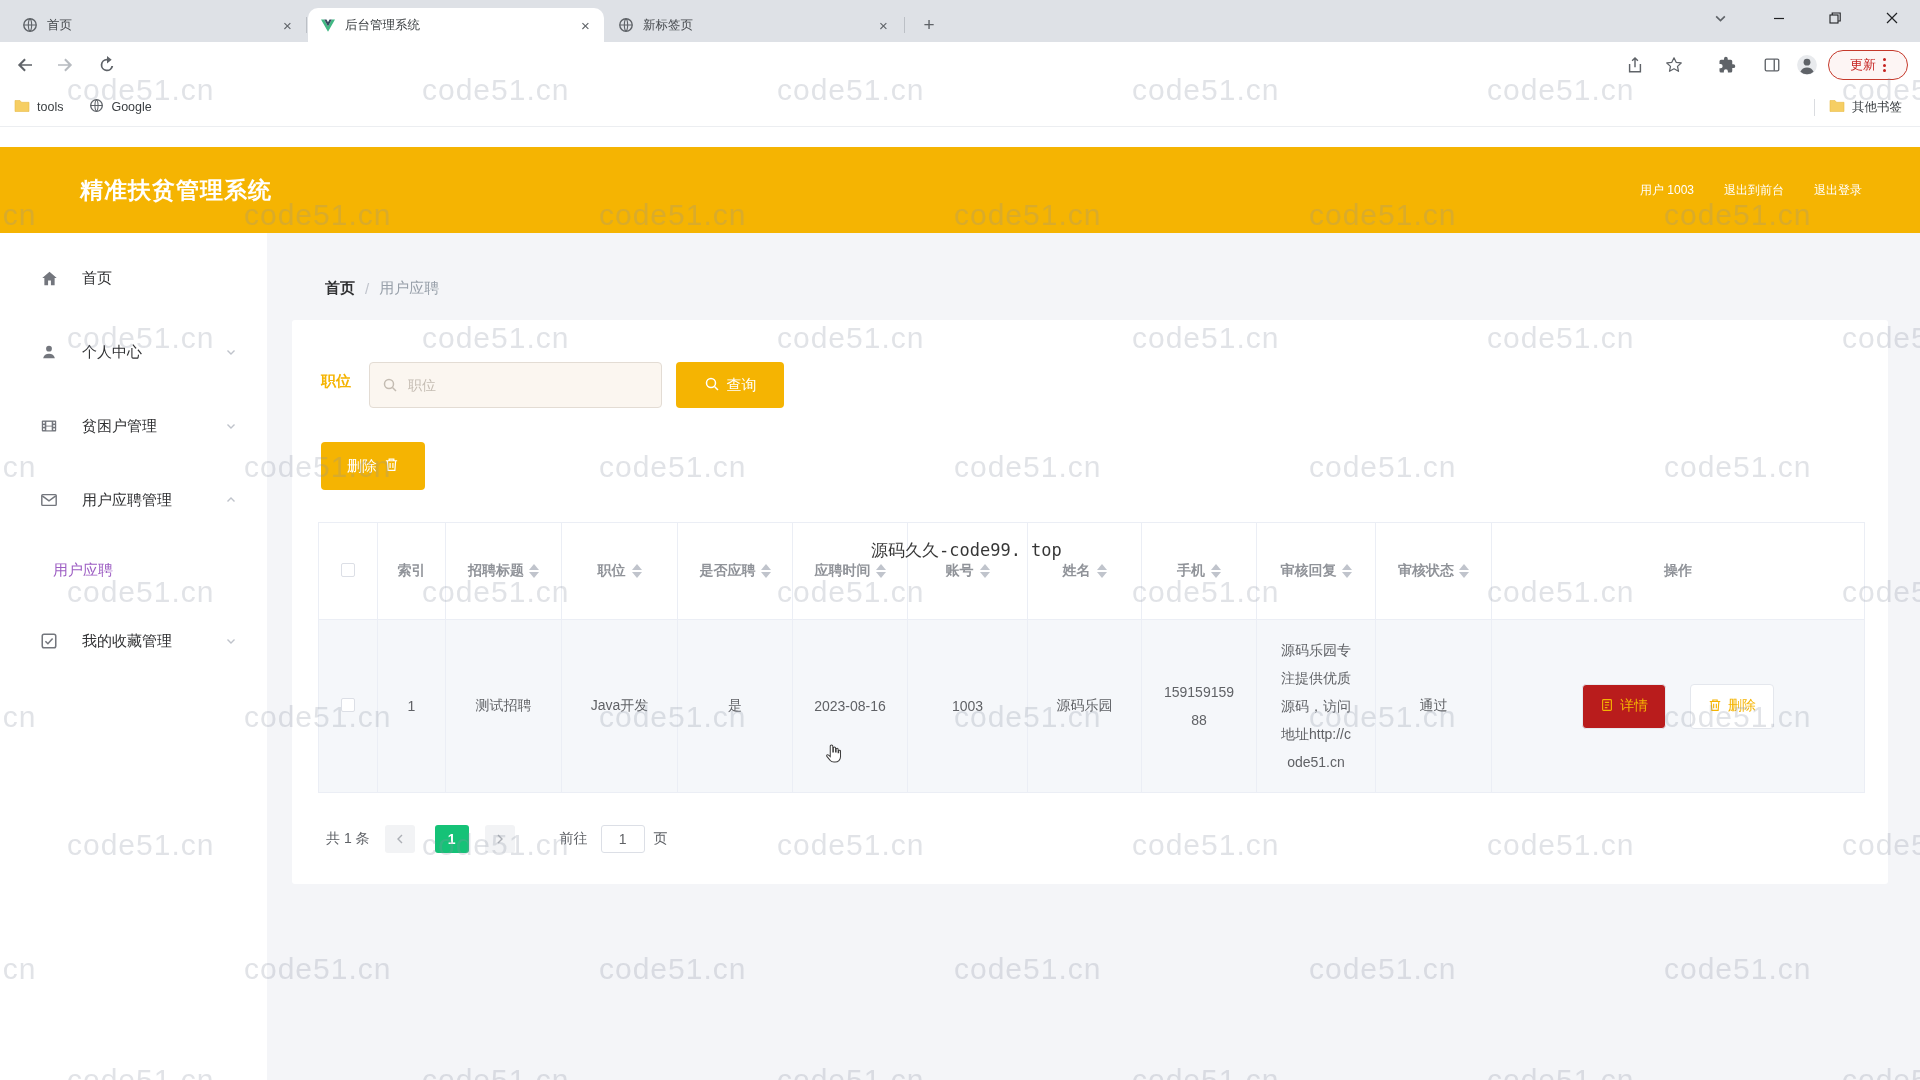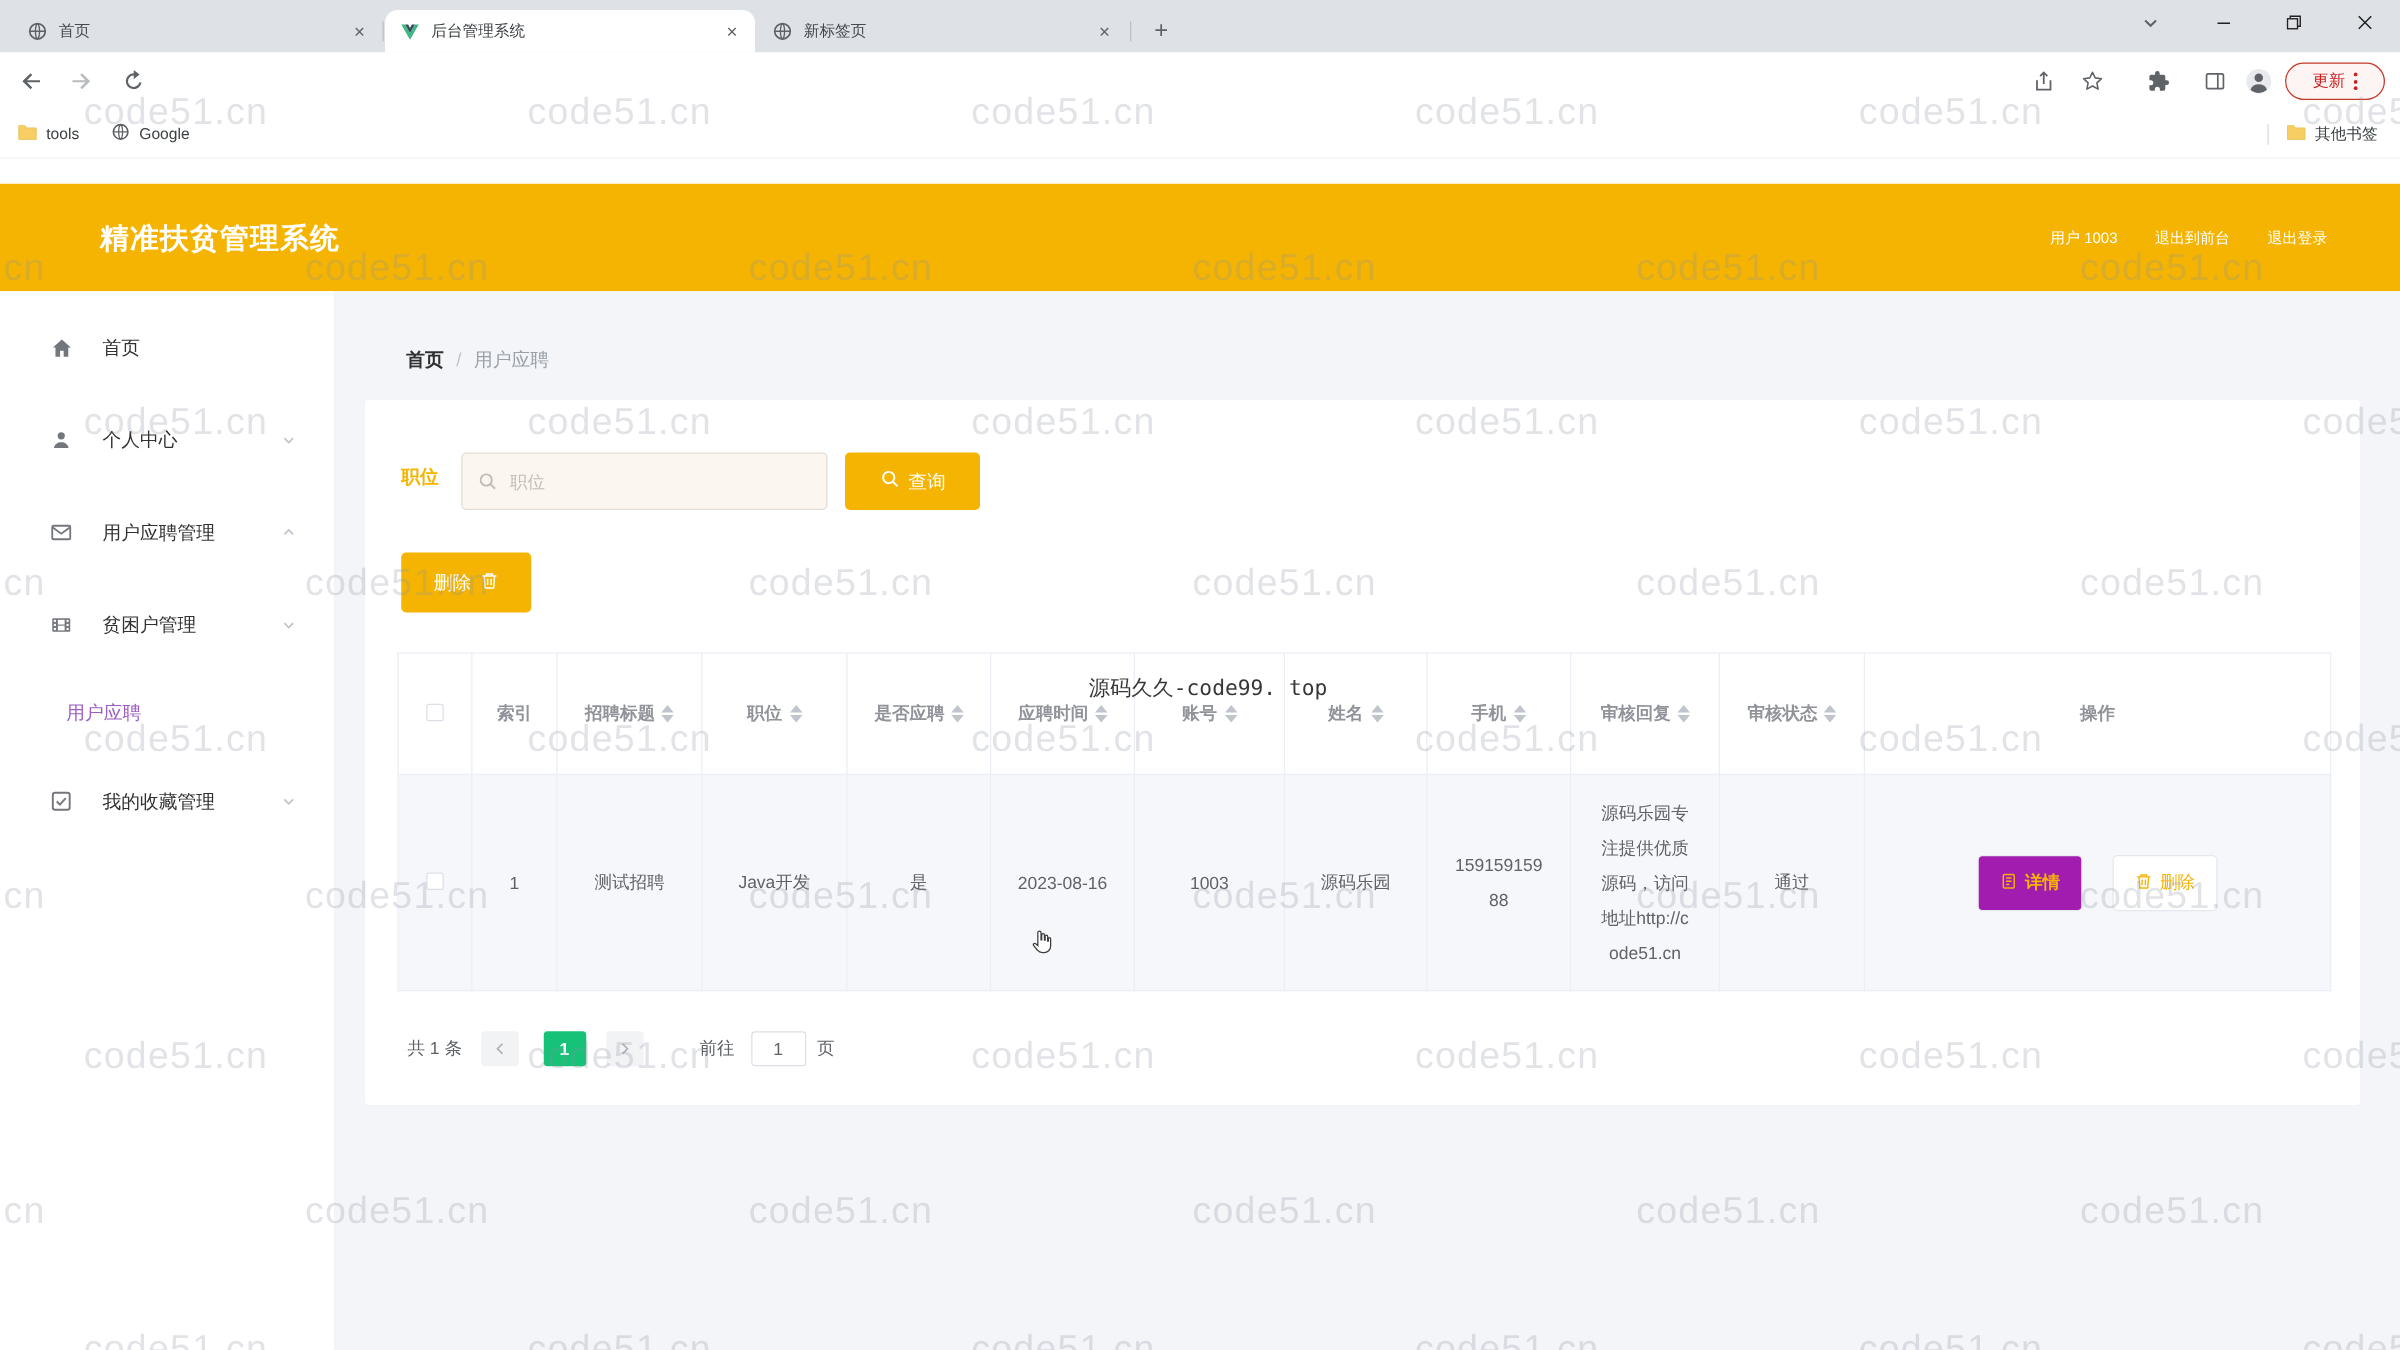--- a/index.html
+++ b/index.html
@@ -89,21 +89,21 @@
   .th-stack .caret { margin-left:0; }
   .caret .cu { width:0; height:0; border-left:5px solid transparent; border-right:5px solid transparent; border-bottom:6px solid #C0C4CC; }
   .caret .cd { width:0; height:0; border-left:5px solid transparent; border-right:5px solid transparent; border-top:6px solid #C0C4CC; }
   .checkbox { display:inline-block; width:14px; height:14px; border:1px solid #DCDFE6; border-radius:2px; background:#fff; cursor:pointer; }
   .wrap80 { max-width:80px; margin:0 auto; word-break:break-all; line-height:26px; }
   .wrap76 { max-width:76px; margin:0 auto; word-break:break-all; line-height:28px; }
   .cell-actions { display:flex; align-items:center; justify-content:center; gap:24px; }
   .action-btn { height:45px; padding:0 17px; border-radius:4px; font-size:14px; color:#F5B402;
                 display:inline-flex; align-items:center; gap:6px; cursor:pointer;
                 font-family:"Liberation Sans","DejaVu Sans",sans-serif; }
-  .act-detail { background:#a21caf; border:1px solid #E7EAEF;font-weight:bold; }
+  .act-detail { background:#b91c1c; border:1px solid #E7EAEF; }
   .act-delete { background:#fff; border:1px solid #E4E7ED; }
 
   
   .pagination { position:absolute; left:34px; top:503px; height:32px; display:flex; align-items:center; font-size:14px; color:#5E6166; }
   .pg-total { margin-right:15px; }
   .pg-btn { width:30px; height:28px; background:#F2F3F5; border-radius:3px; display:flex; align-items:center;
             justify-content:center; color:#ACAFB5; cursor:pointer; }
   .pg-prev { margin-right:20px; }
   .pg-next { margin-left:16px; }
   .pg-num { width:34px; height:28px; background:#15C277; border-radius:3px; color:#fff; font-weight:bold;
@@ -306,50 +306,50 @@
         <span class="mi-label">个人中心</span>
         <span class="mi-chevron">
           <svg width="12" height="12" viewBox="0 0 12 12">
               <path d="M2.5 4.5L6 8l3.5-3.5" fill="none" stroke="#BFC3CB" stroke-width="1.4"></path>
             </svg>
         </span>
       </div>
       <div class="menu-item">
         <span class="mi-icon">
           <svg width="18" height="18" viewBox="0 0 20 20">
-              <rect x="2" y="4" width="16" height="12" rx="1" fill="none" stroke="#73767D" stroke-width="1.6"></rect>
-              <path d="M2.5 5.5L10 11l7.5-5.5" fill="none" stroke="#73767D" stroke-width="1.6"></path>
-            </svg>
-        </span>
-        <span class="mi-label">用户应聘管理</span>
-        <span class="mi-chevron">
-          <svg width="12" height="12" viewBox="0 0 12 12" style="transform:rotate(180deg)">
-              <path d="M2.5 4.5L6 8l3.5-3.5" fill="none" stroke="#BFC3CB" stroke-width="1.4"></path>
-            </svg>
-        </span>
-      </div>
-      <div class="menu-item">
-        <span class="mi-icon">
-          <svg width="18" height="18" viewBox="0 0 20 20">
               <rect x="2" y="4" width="16" height="12" rx="1" fill="#73767D"></rect>
               <g fill="#fff">
                 <rect x="3.4" y="5.4" width="1.9" height="1.9"></rect>
                 <rect x="14.7" y="5.4" width="1.9" height="1.9"></rect>
                 <rect x="3.4" y="9" width="1.9" height="1.9"></rect>
                 <rect x="14.7" y="9" width="1.9" height="1.9"></rect>
                 <rect x="3.4" y="12.6" width="1.9" height="1.9"></rect>
                 <rect x="14.7" y="12.6" width="1.9" height="1.9"></rect>
                 <rect x="7" y="5.4" width="6" height="4.2"></rect>
                 <rect x="7" y="10.6" width="6" height="4.2"></rect>
               </g>
             </svg>
         </span>
         <span class="mi-label">贫困户管理</span>
         <span class="mi-chevron">
           <svg width="12" height="12" viewBox="0 0 12 12">
+              <path d="M2.5 4.5L6 8l3.5-3.5" fill="none" stroke="#BFC3CB" stroke-width="1.4"></path>
+            </svg>
+        </span>
+      </div>
+      <div class="menu-item">
+        <span class="mi-icon">
+          <svg width="18" height="18" viewBox="0 0 20 20">
+              <rect x="2" y="4" width="16" height="12" rx="1" fill="none" stroke="#73767D" stroke-width="1.6"></rect>
+              <path d="M2.5 5.5L10 11l7.5-5.5" fill="none" stroke="#73767D" stroke-width="1.6"></path>
+            </svg>
+        </span>
+        <span class="mi-label">用户应聘管理</span>
+        <span class="mi-chevron">
+          <svg width="12" height="12" viewBox="0 0 12 12" style="transform:rotate(180deg)">
               <path d="M2.5 4.5L6 8l3.5-3.5" fill="none" stroke="#BFC3CB" stroke-width="1.4"></path>
             </svg>
         </span>
       </div>
       <div class="submenu-item">
         <span>用户应聘</span>
       </div>
       <div class="menu-item">
         <span class="mi-icon">
           <svg width="18" height="18" viewBox="0 0 20 20">

